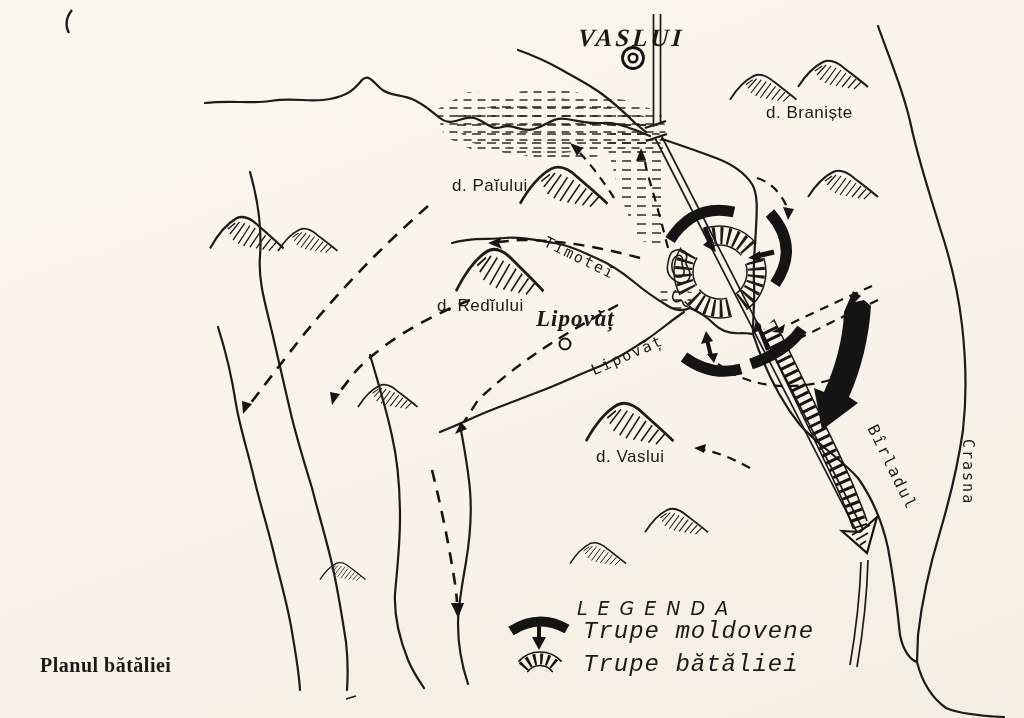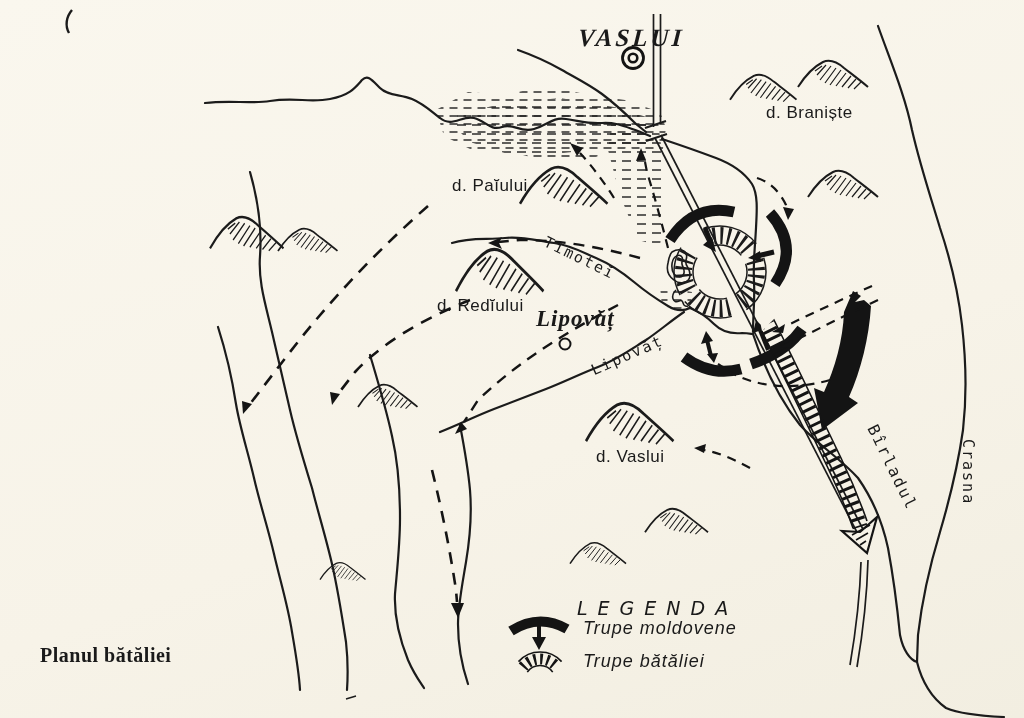--- a/index.html
+++ b/index.html
@@ -11,24 +11,24 @@
   .lbl{position:absolute;white-space:nowrap;color:#1a1a1a;}
   .hill-lbl{font-family:"Liberation Sans",sans-serif;font-size:17px;letter-spacing:.5px;text-align:center;}
   .town-big{font-family:"Liberation Serif",serif;font-style:italic;font-weight:bold;
             font-size:25px;letter-spacing:3px;transform:skewX(-4deg);}
   .town-med{font-family:"Liberation Serif",serif;font-style:italic;font-weight:bold;
             font-size:23px;letter-spacing:1px;}
   .river-lbl{font-family:"DejaVu Sans Mono",monospace;font-size:15px;letter-spacing:2px;
              transform-origin:left center;}
   .legend-title{font-family:"DejaVu Sans",sans-serif;font-style:italic;font-size:19px;
                 letter-spacing:10px;}
-  .legend-item{font-family:Liberation Sans, sans-serif;font-style:italic;font-size:18px;
+  .legend-item{font-family:Liberation Mono, monospace;font-style:italic;font-size:24px;
                letter-spacing:1px;}
   .caption{font-family:"Liberation Serif",serif;font-weight:bold;font-size:20px;
-           line-height:24px;letter-spacing:.5px;}
+           line-height:24px;letter-spacing:.5px;margin-top:10px;}
 </style>
 </head>
 <body>
 
 <div id="stage">
 
 <svg id="mapsvg" width="1024" height="718" viewBox="0 0 1024 718">
   <defs>
     <pattern id="marsh" width="14" height="8" patternUnits="userSpaceOnUse">
       <line x1="1.5" y1="4" x2="9.5" y2="4" stroke="#1c1c1c" stroke-width="1.4"></line>

